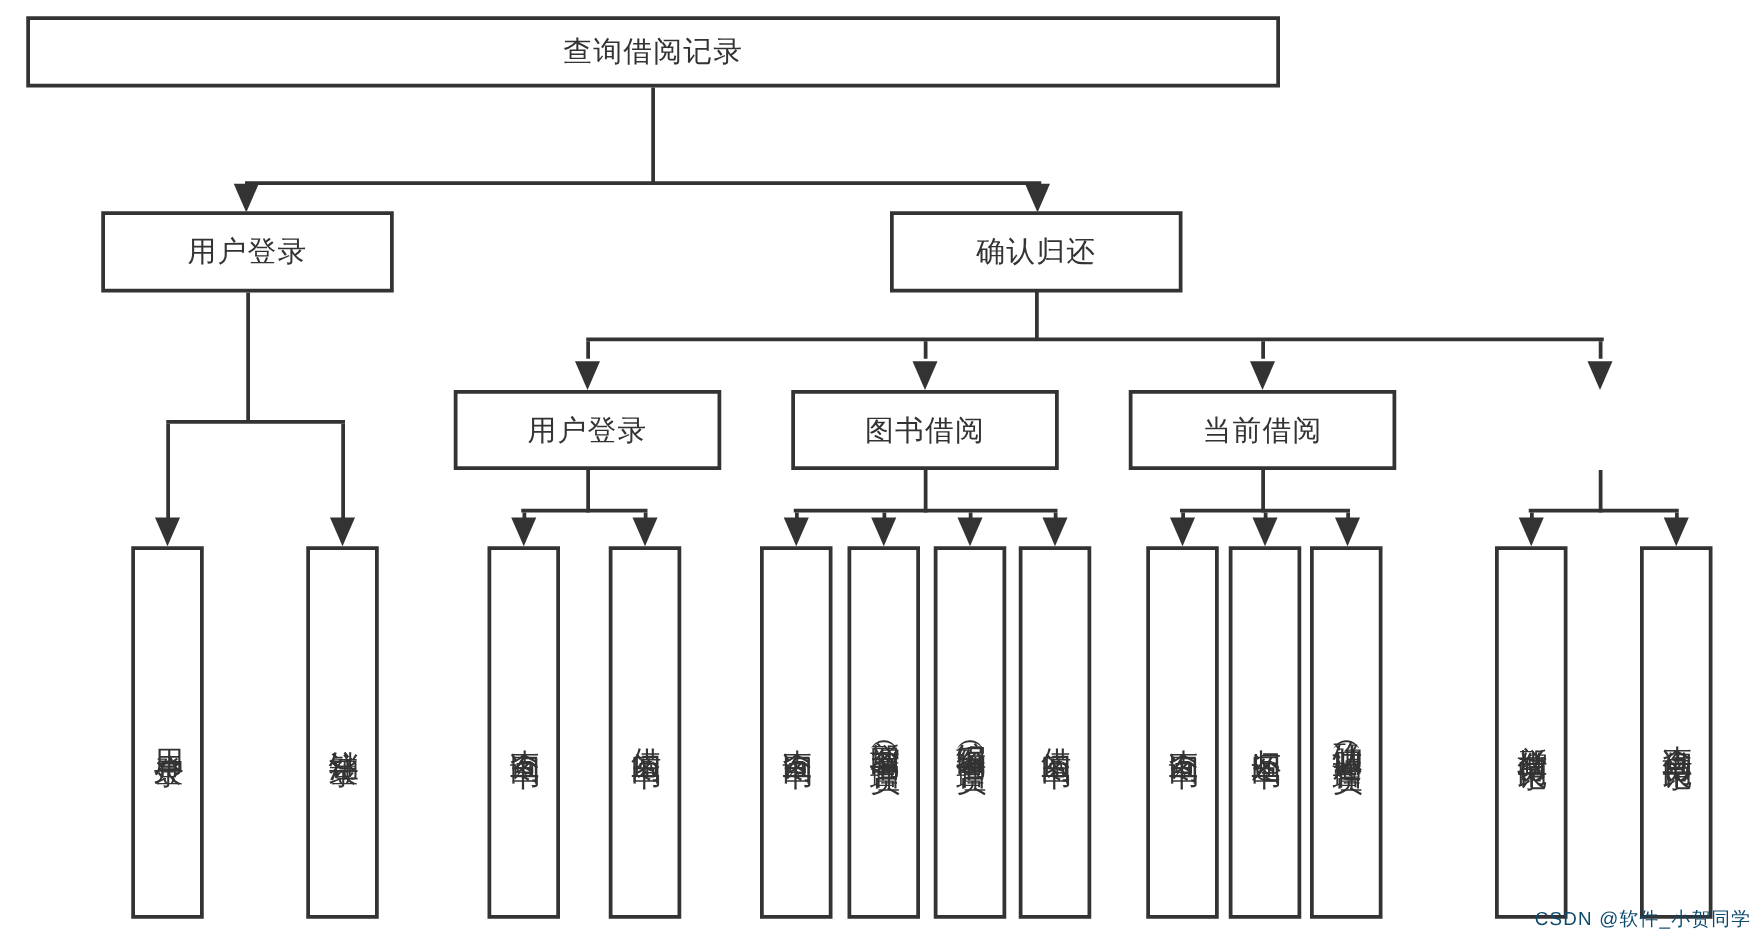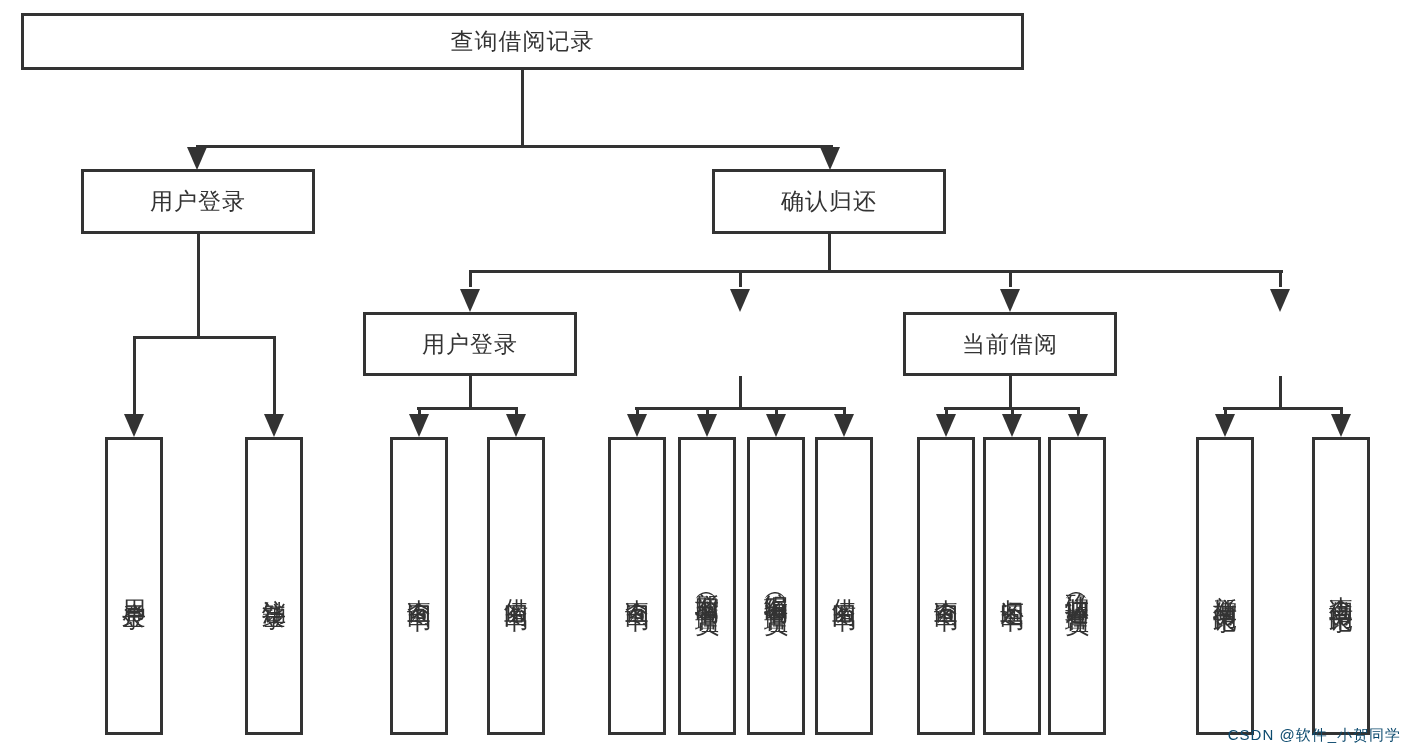--- a/index.html
+++ b/index.html
@@ -88,20 +88,23 @@
   <div class="vline" style="left:1009px;top:273px;height:14px"></div>
   <div class="vline" style="left:1279px;top:273px;height:14px"></div>
   <div class="arrow" style="left:460px;top:289px"></div>
   <div class="arrow" style="left:730px;top:289px"></div>
   <div class="arrow" style="left:1000px;top:289px"></div>
   <div class="arrow" style="left:1270px;top:289px"></div>
 
   <div class="hbox" style="left:363px;top:312px;width:214px;height:64px">
     <span>用户登录</span>
   </div>
+  <div class="hbox" style="left:633px;top:312px;width:214px;height:64px">
+    <span>图书借阅</span>
+  </div>
   <div class="hbox" style="left:903px;top:312px;width:214px;height:64px">
     <span>当前借阅</span>
   </div>
 
   <div class="vline" style="left:469px;top:376px;height:34px"></div>
   <div class="hline" style="left:417px;top:407px;width:101px"></div>
   <div class="vline" style="left:418px;top:410px;height:6px"></div>
   <div class="vline" style="left:515px;top:410px;height:6px"></div>
   <div class="arrow" style="left:409px;top:414px"></div>
   <div class="arrow" style="left:506px;top:414px"></div>

